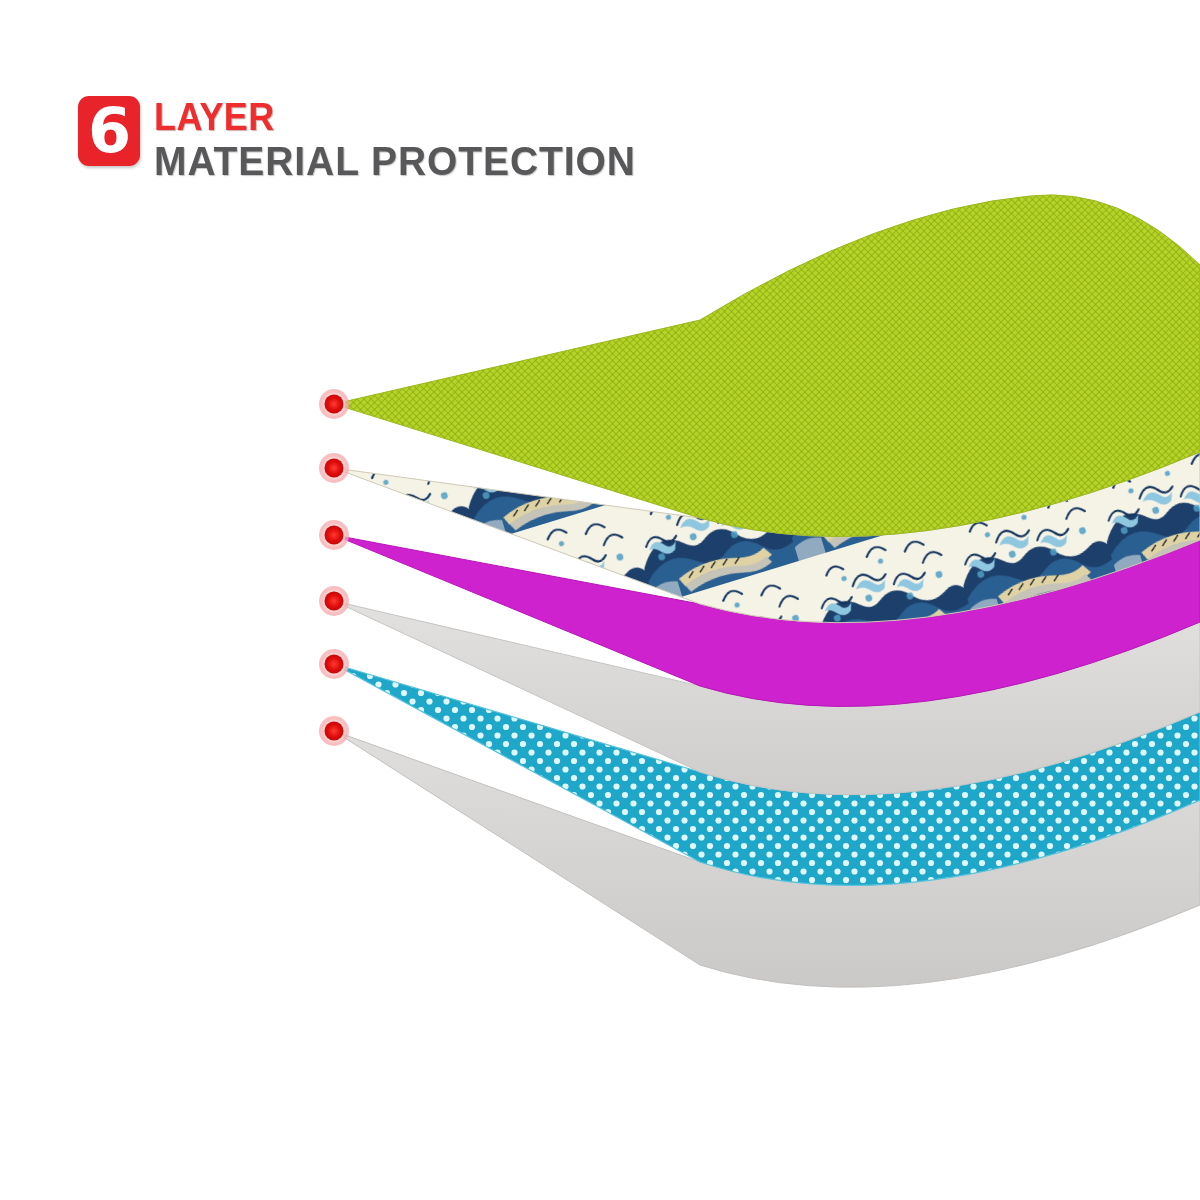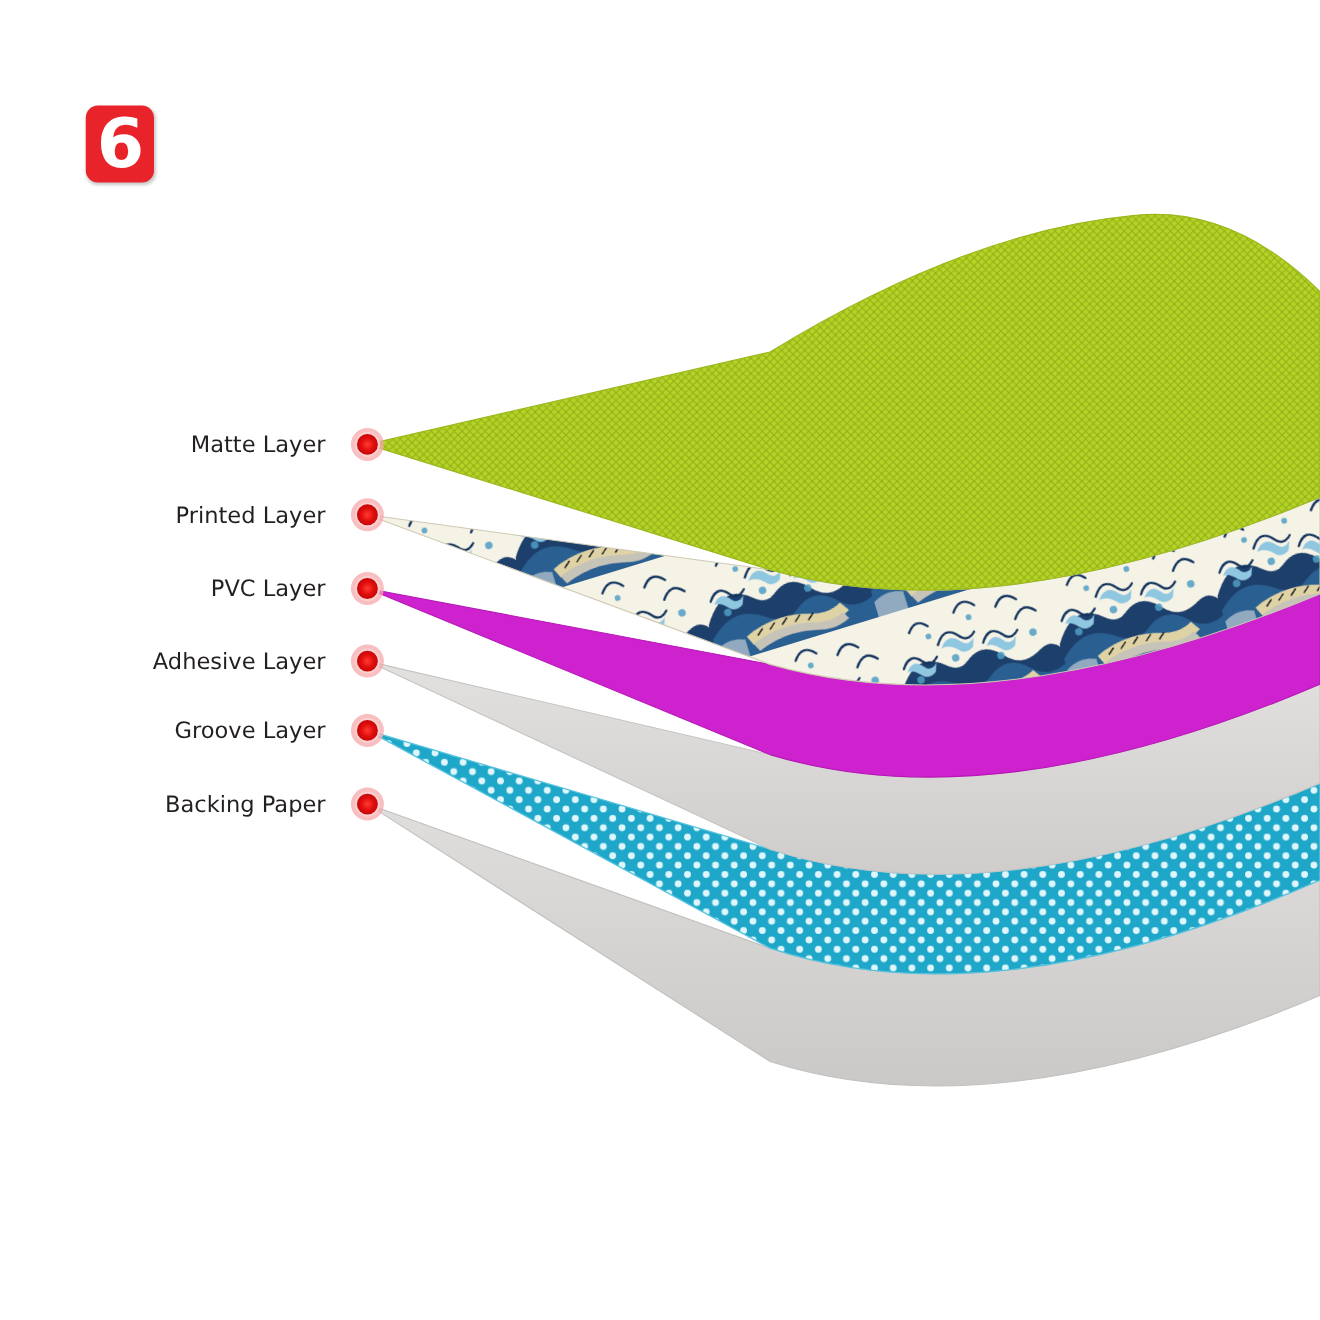--- a/index.html
+++ b/index.html
@@ -267,24 +267,20 @@
         <circle cx="334" cy="731" r="11.5" fill="#fbd0d2" opacity="0.9"></circle>
         <circle cx="334" cy="731" r="9.5" fill="url(#grad-marker)"></circle>
       </g>
     </g>
   </svg>
 
   <div id="header">
     <div id="badge">
       <div id="badge-digit">6</div>
     </div>
+    <div id="titles">
+      <div id="title-layer">LAYER</div>
+      <div id="title-material">MATERIAL PROTECTION</div>
+    </div>
   </div>
 
-  <div id="labels">
-    <div class="layer-label" style="top:393px;">Matte Layer</div>
-    <div class="layer-label" style="top:457px;">Printed Layer</div>
-    <div class="layer-label" style="top:524px;">PVC Layer</div>
-    <div class="layer-label" style="top:590px;">Adhesive Layer</div>
-    <div class="layer-label" style="top:653px;">Groove Layer</div>
-    <div class="layer-label" style="top:720px;">Backing Paper</div>
-  </div>
 
 </div>
 
 </body></html>

